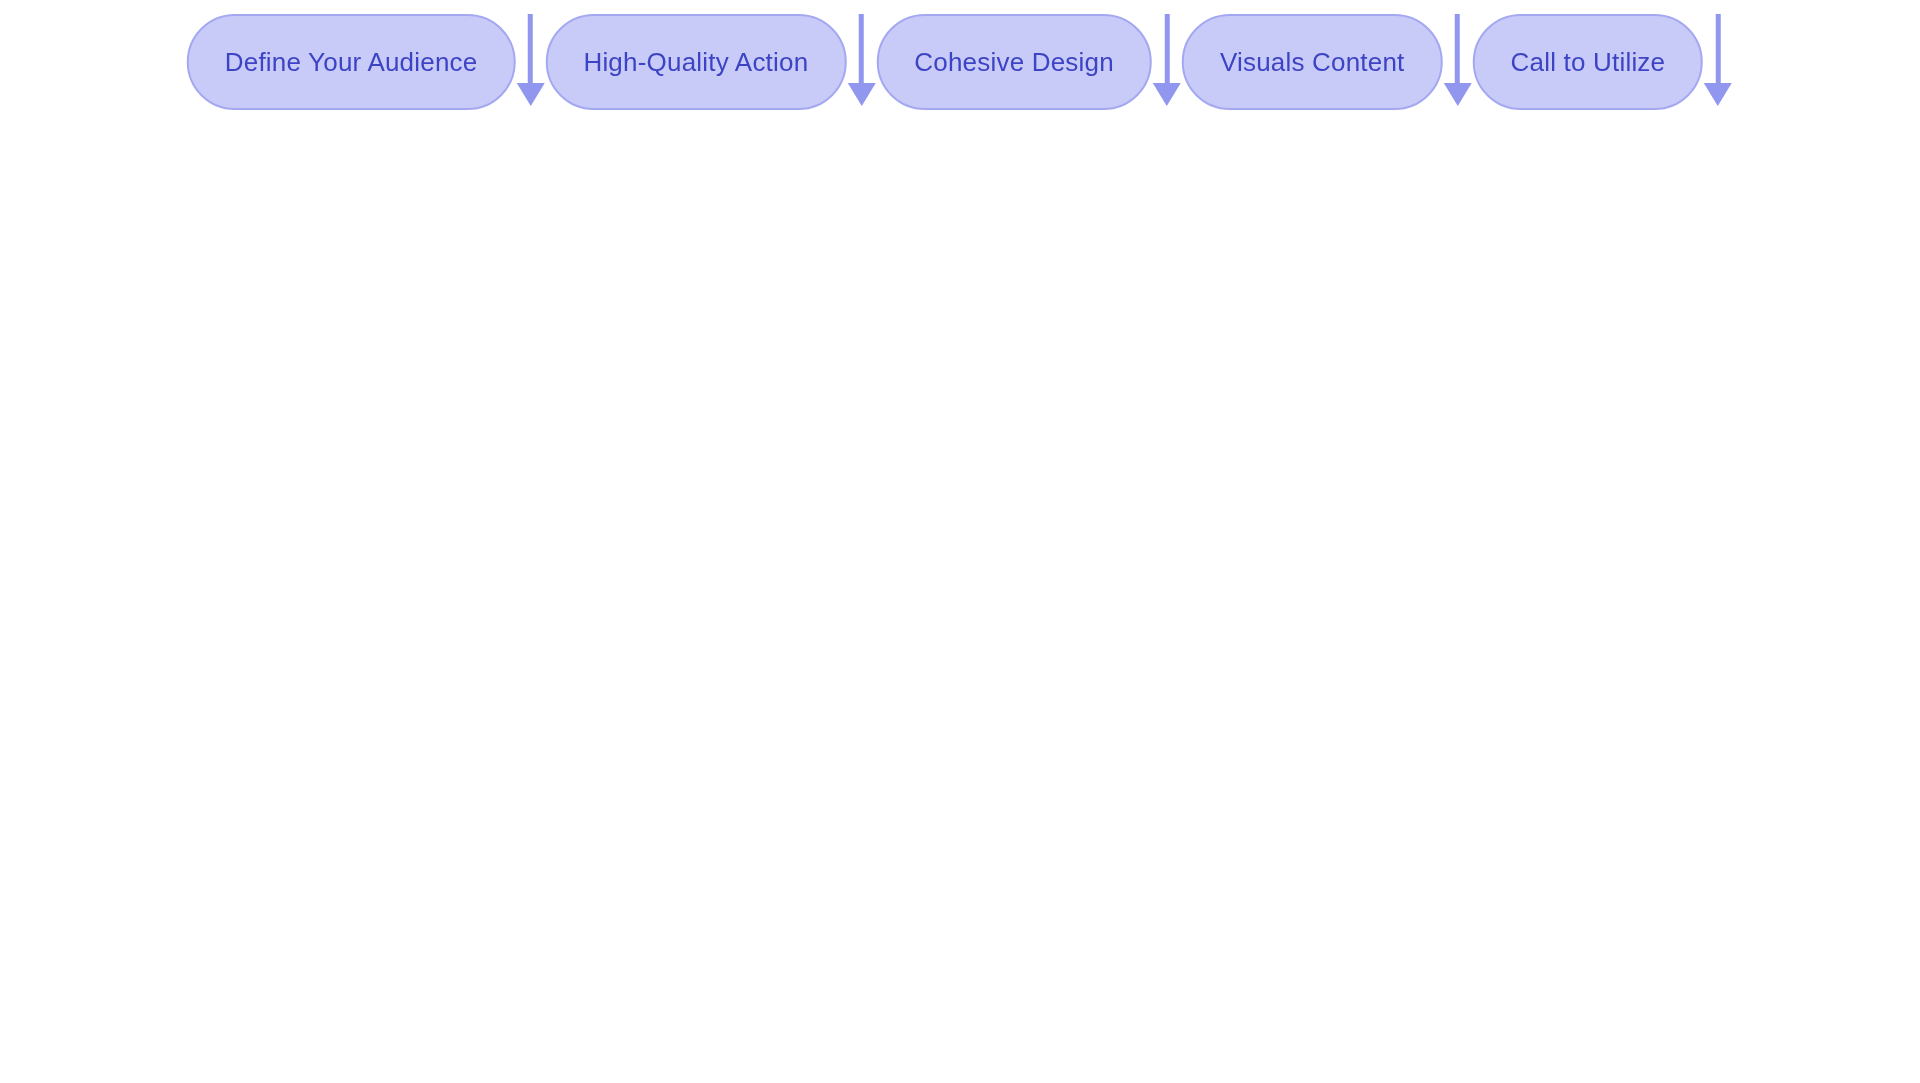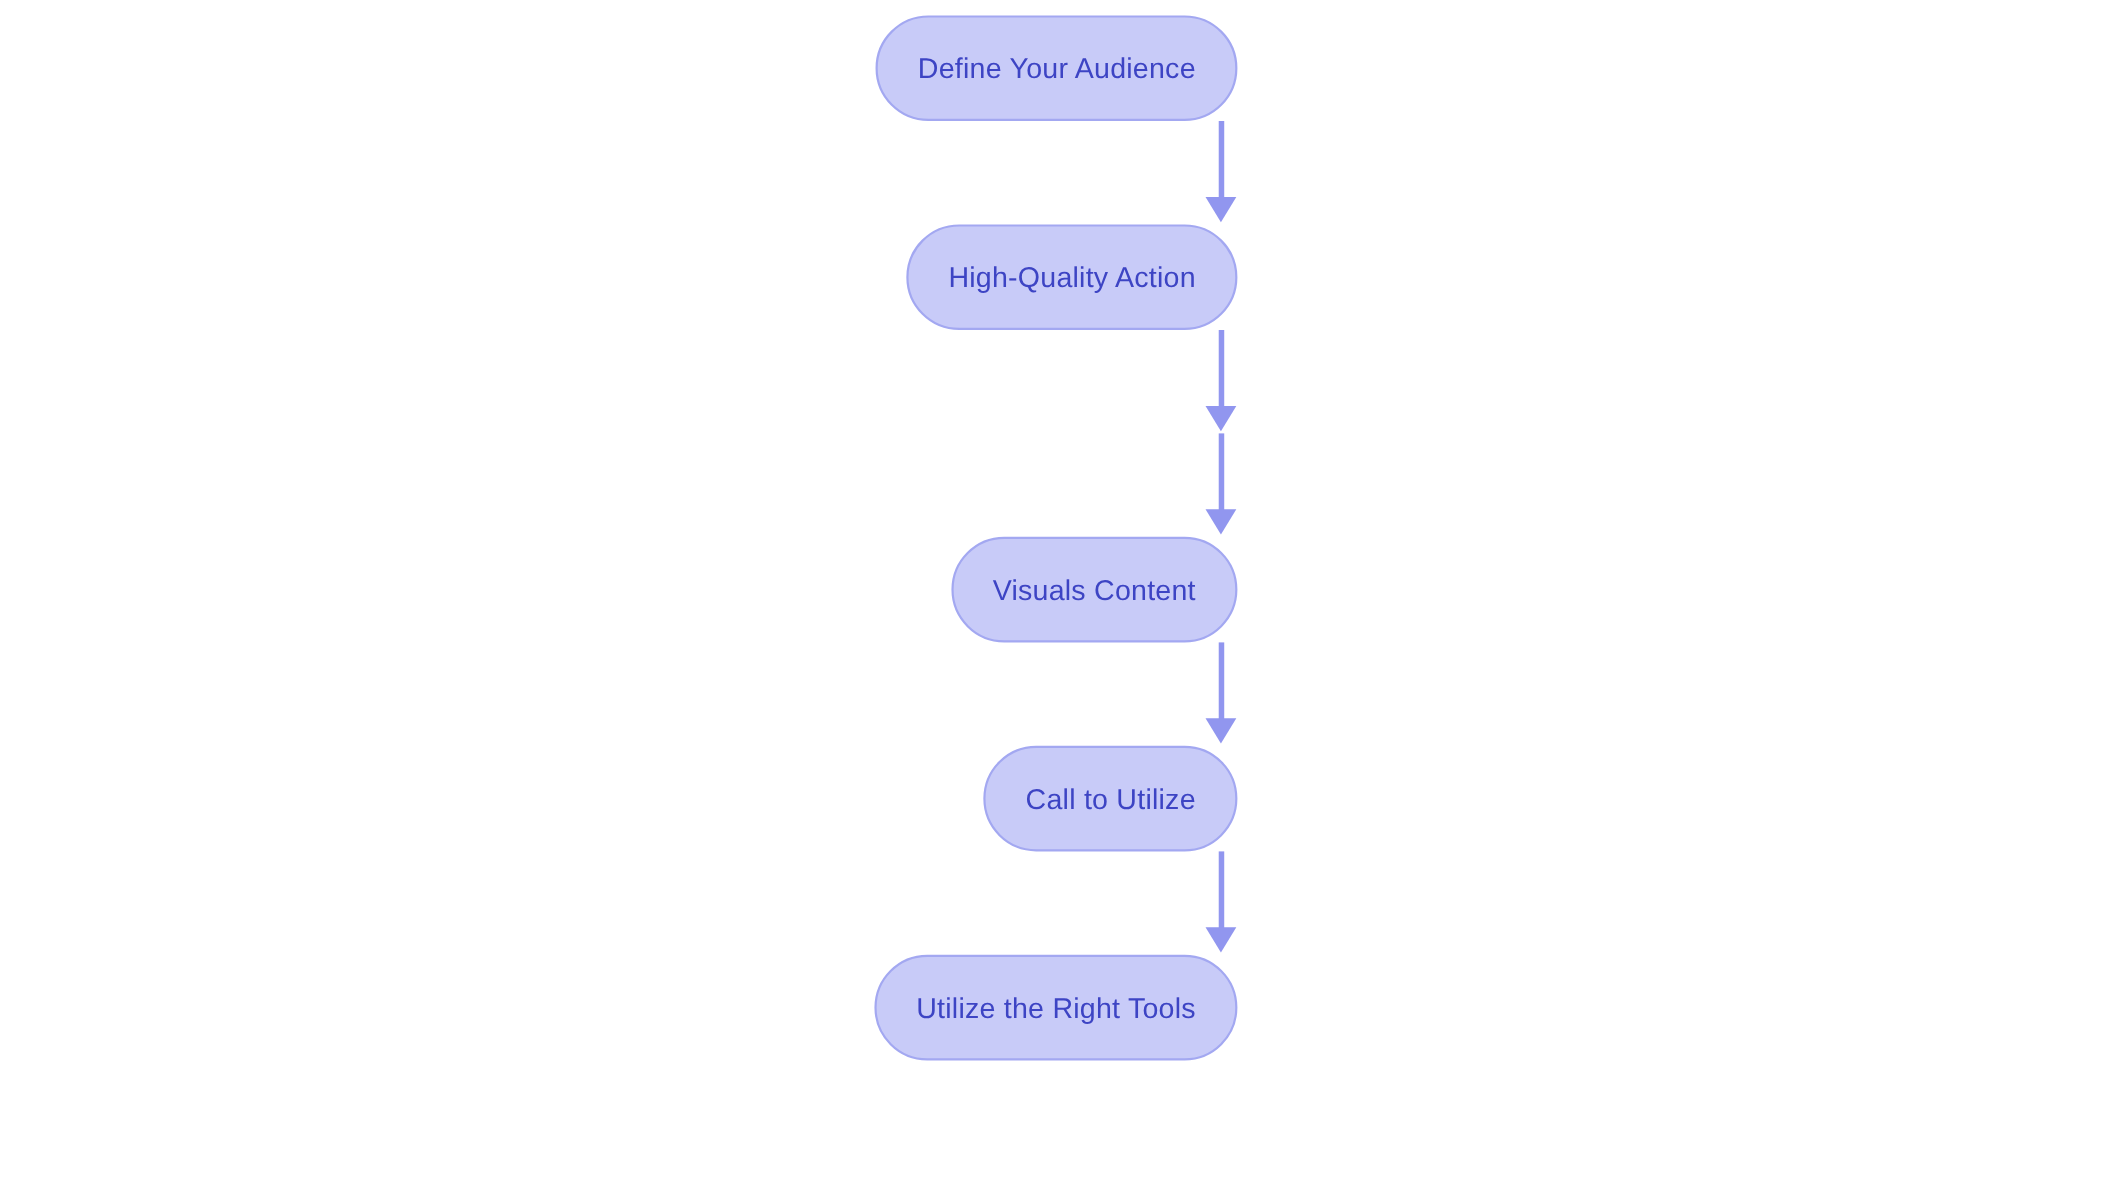--- a/index.html
+++ b/index.html
@@ -18,22 +18,22 @@
     background: var(--canvas-bg);
     overflow: hidden;
     font-family: "Liberation Sans", "DejaVu Sans", sans-serif;
   }
   .flow-column {
     position: absolute;
     left: 50%;
     top: 14px;
     transform: translateX(-50%);
     display: flex;
-    flex-direction: column;
-    align-items: flex-end;
+    flex-direction: row;
+    align-items: flex-start;
   }
   .flow-node {
     height: 96px;
     min-width: 228px;
     padding: 0 36px;
     border-radius: 48px;
     background: var(--node-fill);
     border: 2px solid var(--node-border);
     display: flex;
     align-items: center;
@@ -87,20 +87,23 @@
 
     <div class="flow-node">
       <span class="node-label">High-Quality Action</span>
     </div>
 
     <div class="flow-arrow">
       <div class="arrow-line"></div>
       <div class="arrow-head"></div>
     </div>
 
+    <div class="flow-node">
+      <span class="node-label">Cohesive Design</span>
+    </div>
 
     <div class="flow-arrow">
       <div class="arrow-line"></div>
       <div class="arrow-head"></div>
     </div>
 
     <div class="flow-node">
       <span class="node-label">Visuals Content</span>
     </div>
 
@@ -111,18 +114,15 @@
 
     <div class="flow-node">
       <span class="node-label">Call to Utilize</span>
     </div>
 
     <div class="flow-arrow">
       <div class="arrow-line"></div>
       <div class="arrow-head"></div>
     </div>
 
-    <div class="flow-node">
-      <span class="node-label">Utilize the Right Tools</span>
-    </div>
 
   </div>
 </div>
 
 </body></html>

